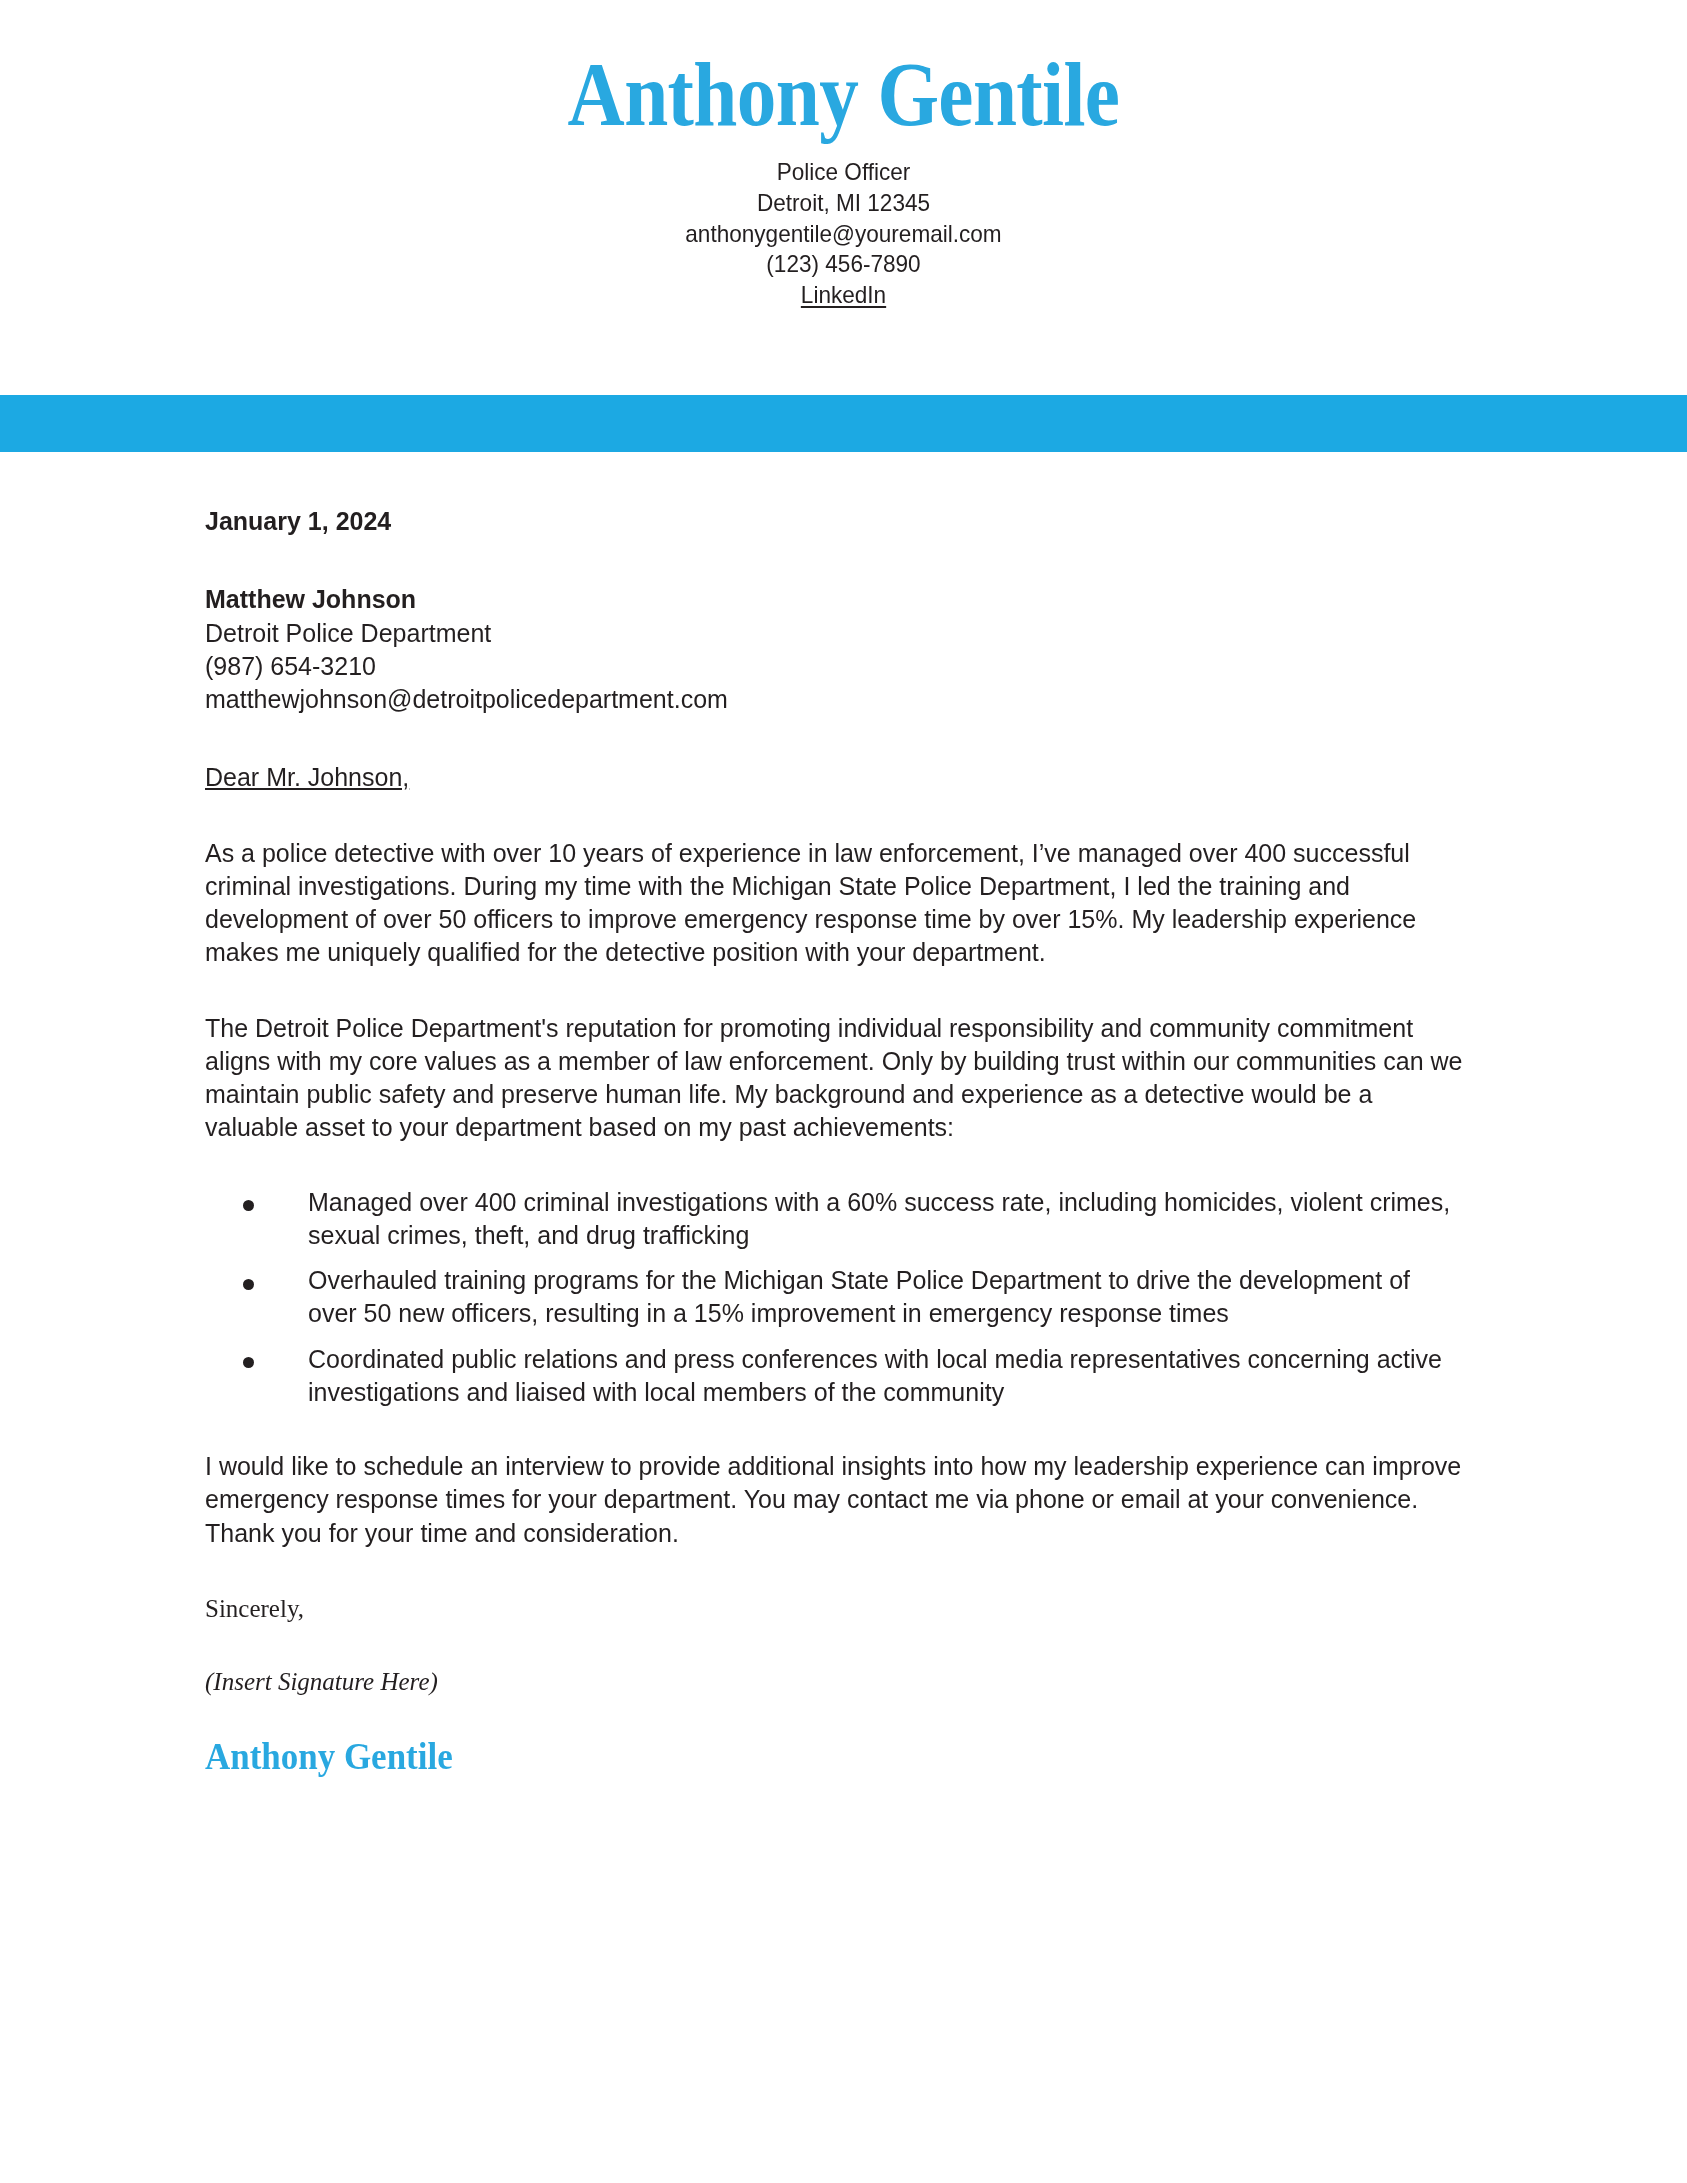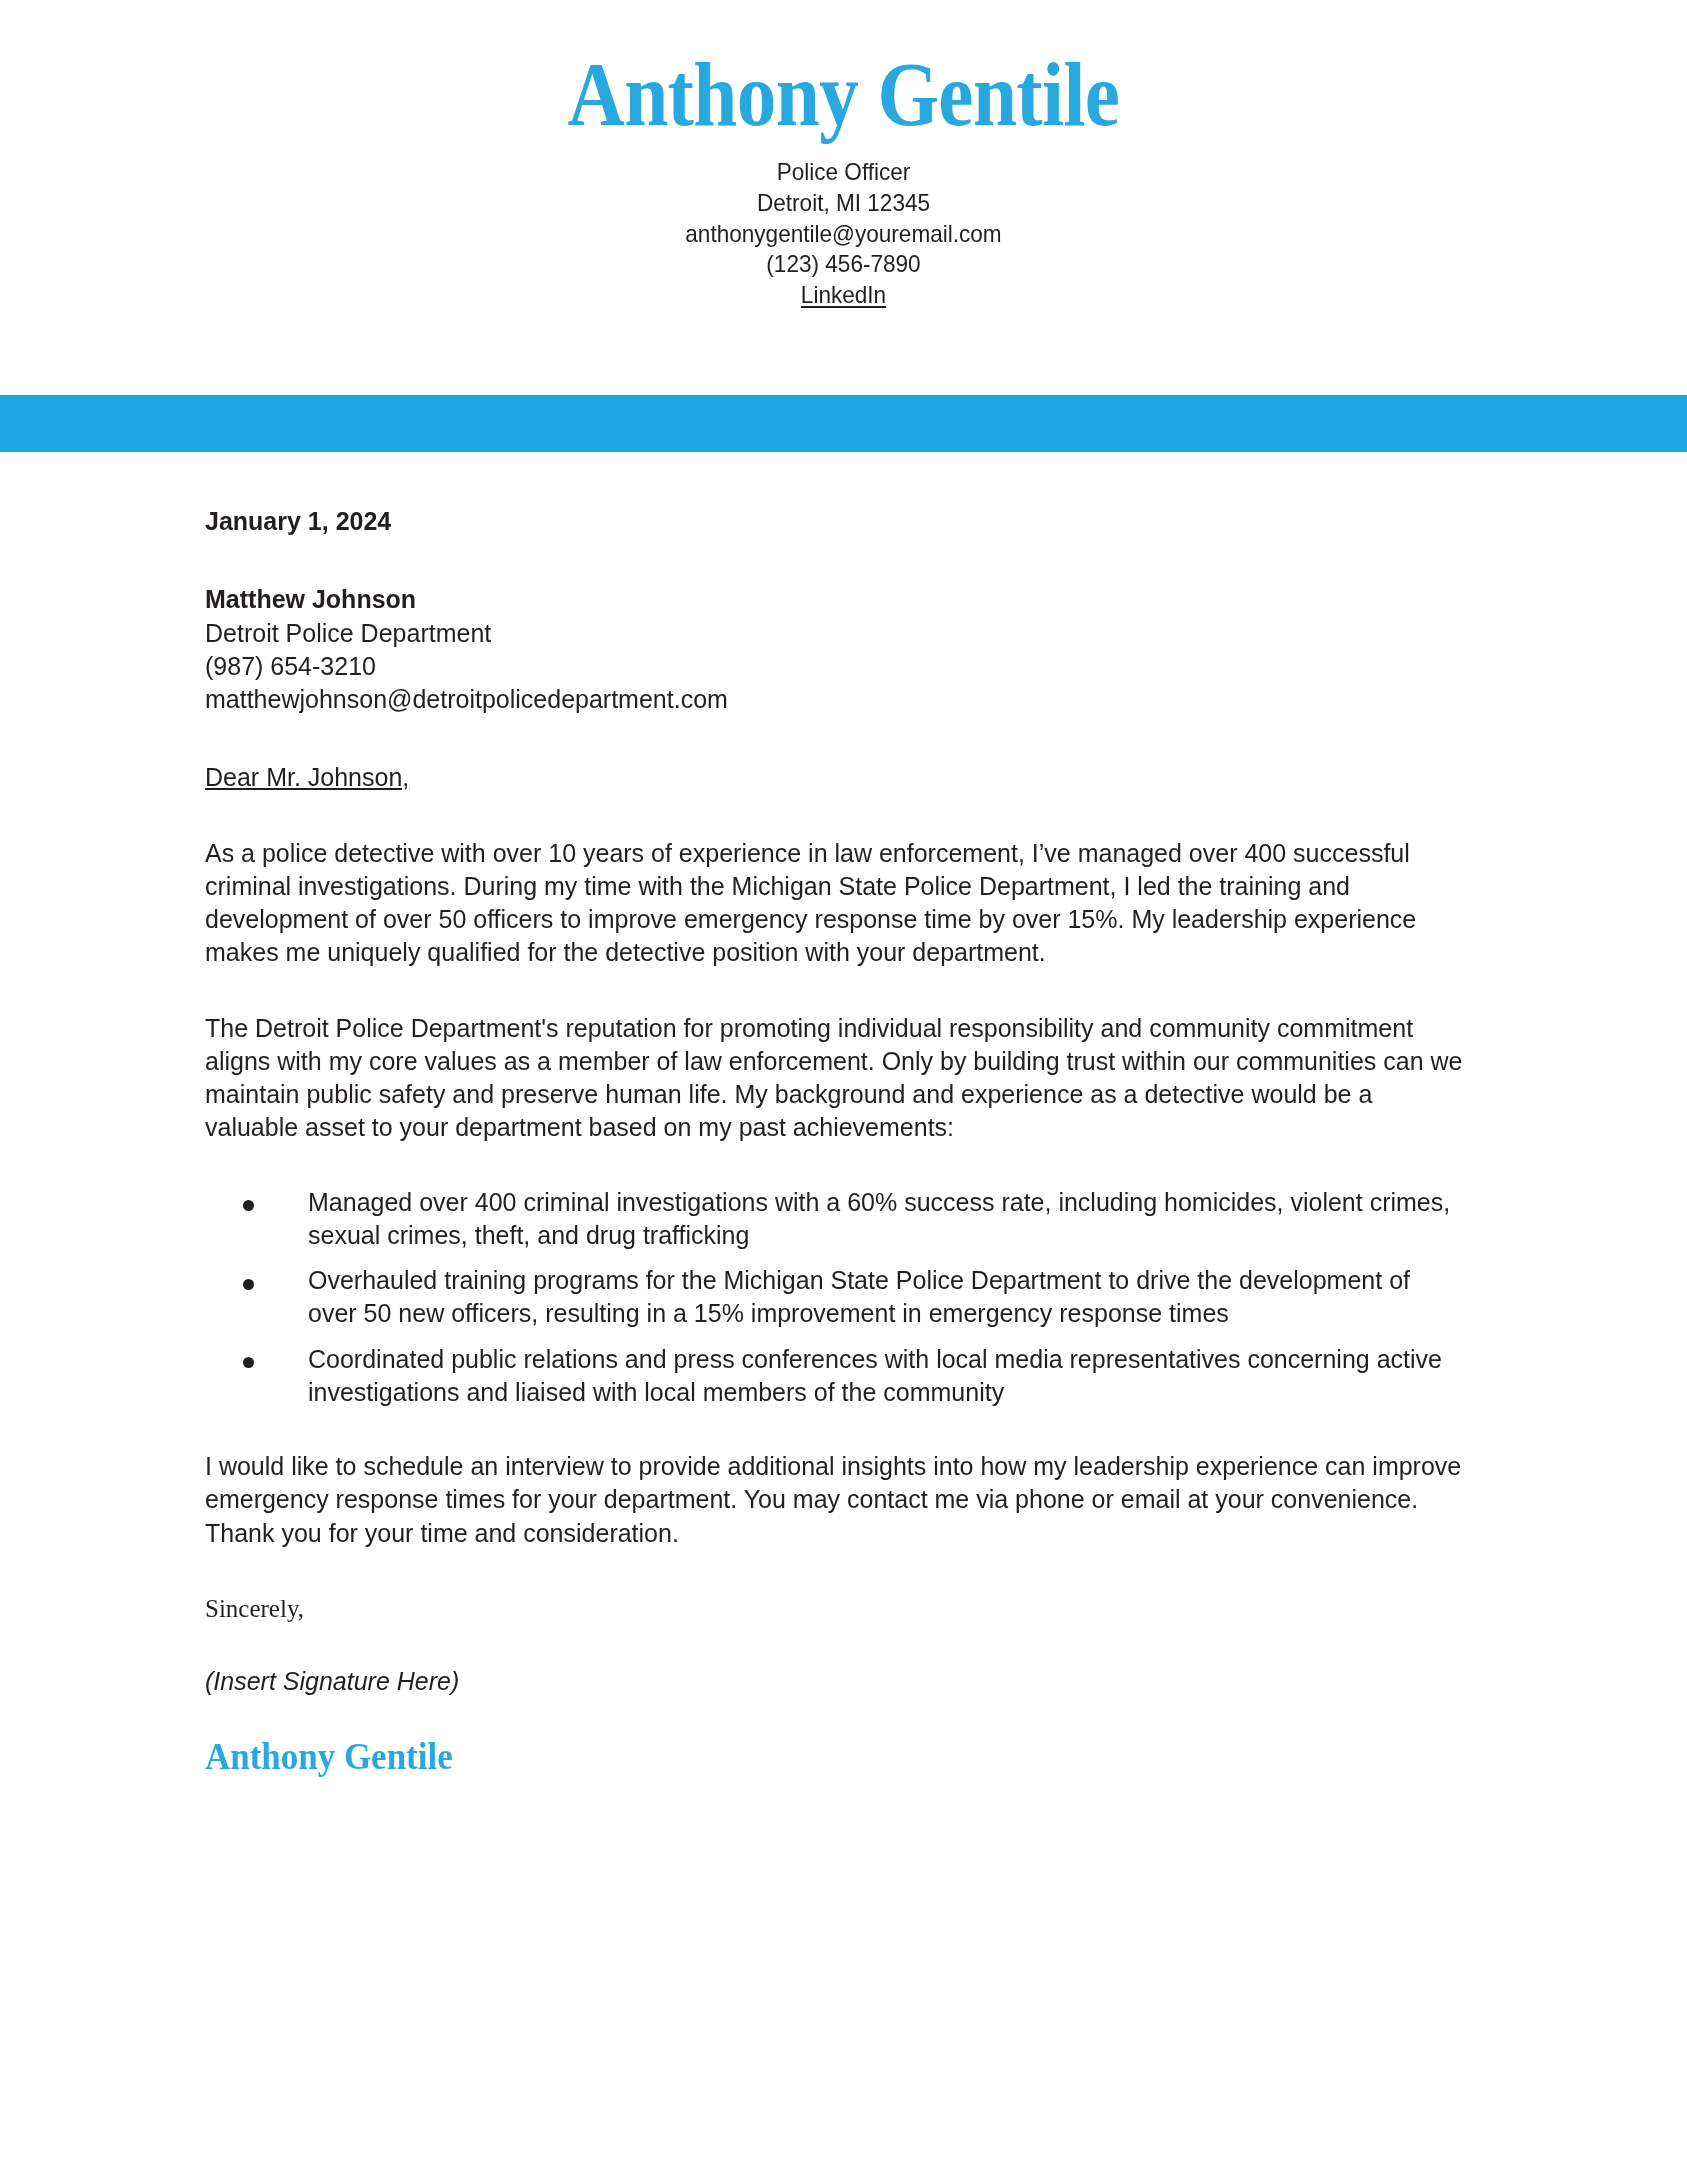--- a/index.html
+++ b/index.html
@@ -137,20 +137,21 @@
   }
 
   .sign-off {
     margin-top: 42px !important;
     font-family: Liberation Serif, serif;
   }
 
   .signature-placeholder {
     margin-top: 40px !important;
     font-style: italic;
+    font-family: Liberation Serif, serif;
   }
 
   .signature-name {
     margin-top: 38px !important;
     font-family: "Liberation Serif", "DejaVu Serif", serif;
     font-weight: bold;
     font-size: 38px;
     line-height: 1.1;
     color: #29a8e0;
     transform: scaleX(0.92);

